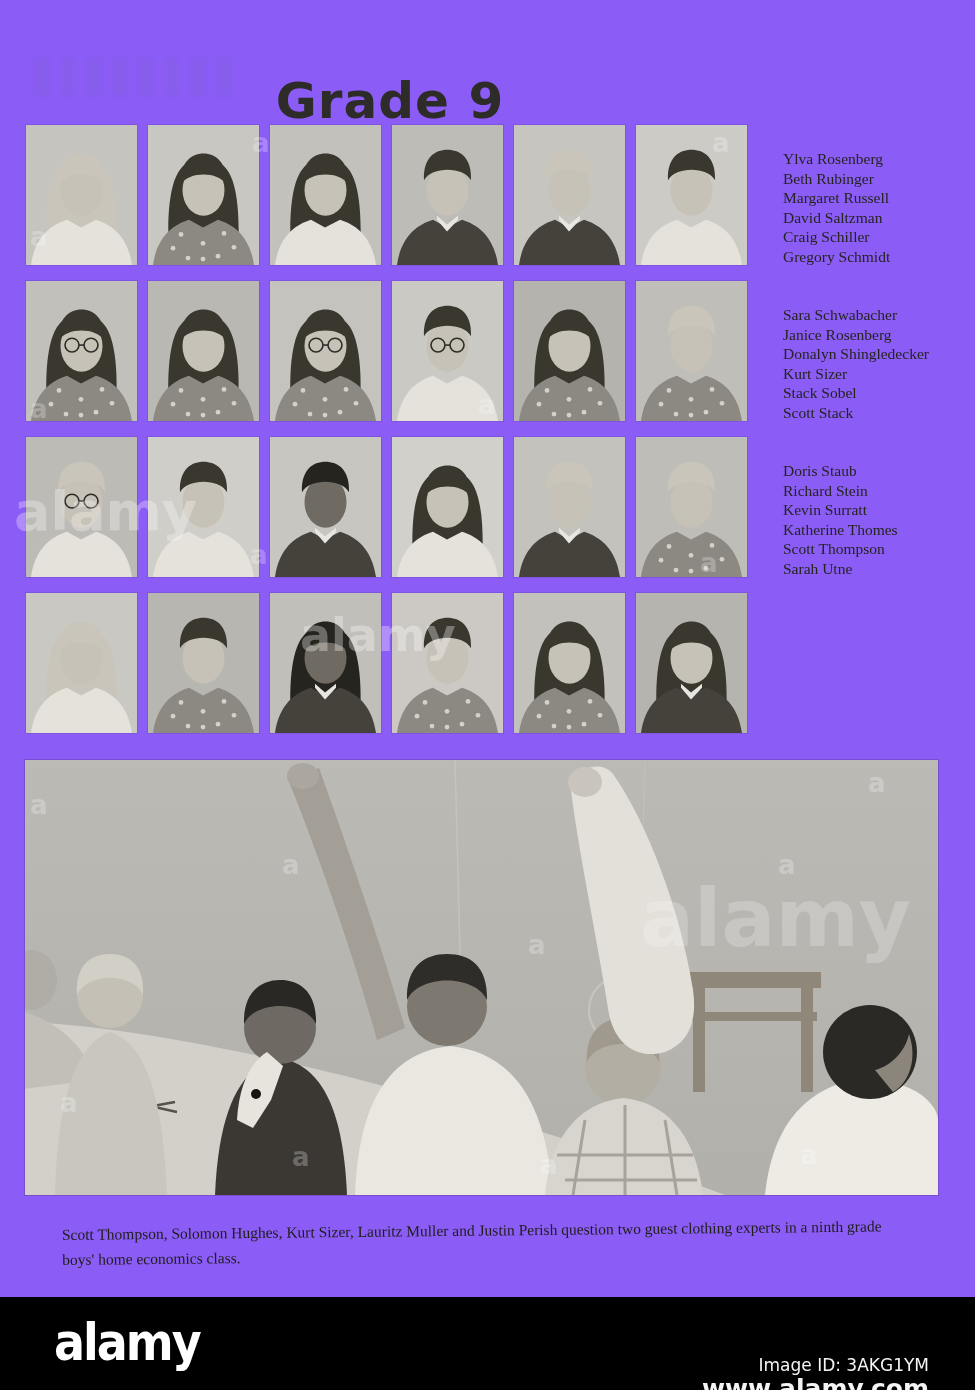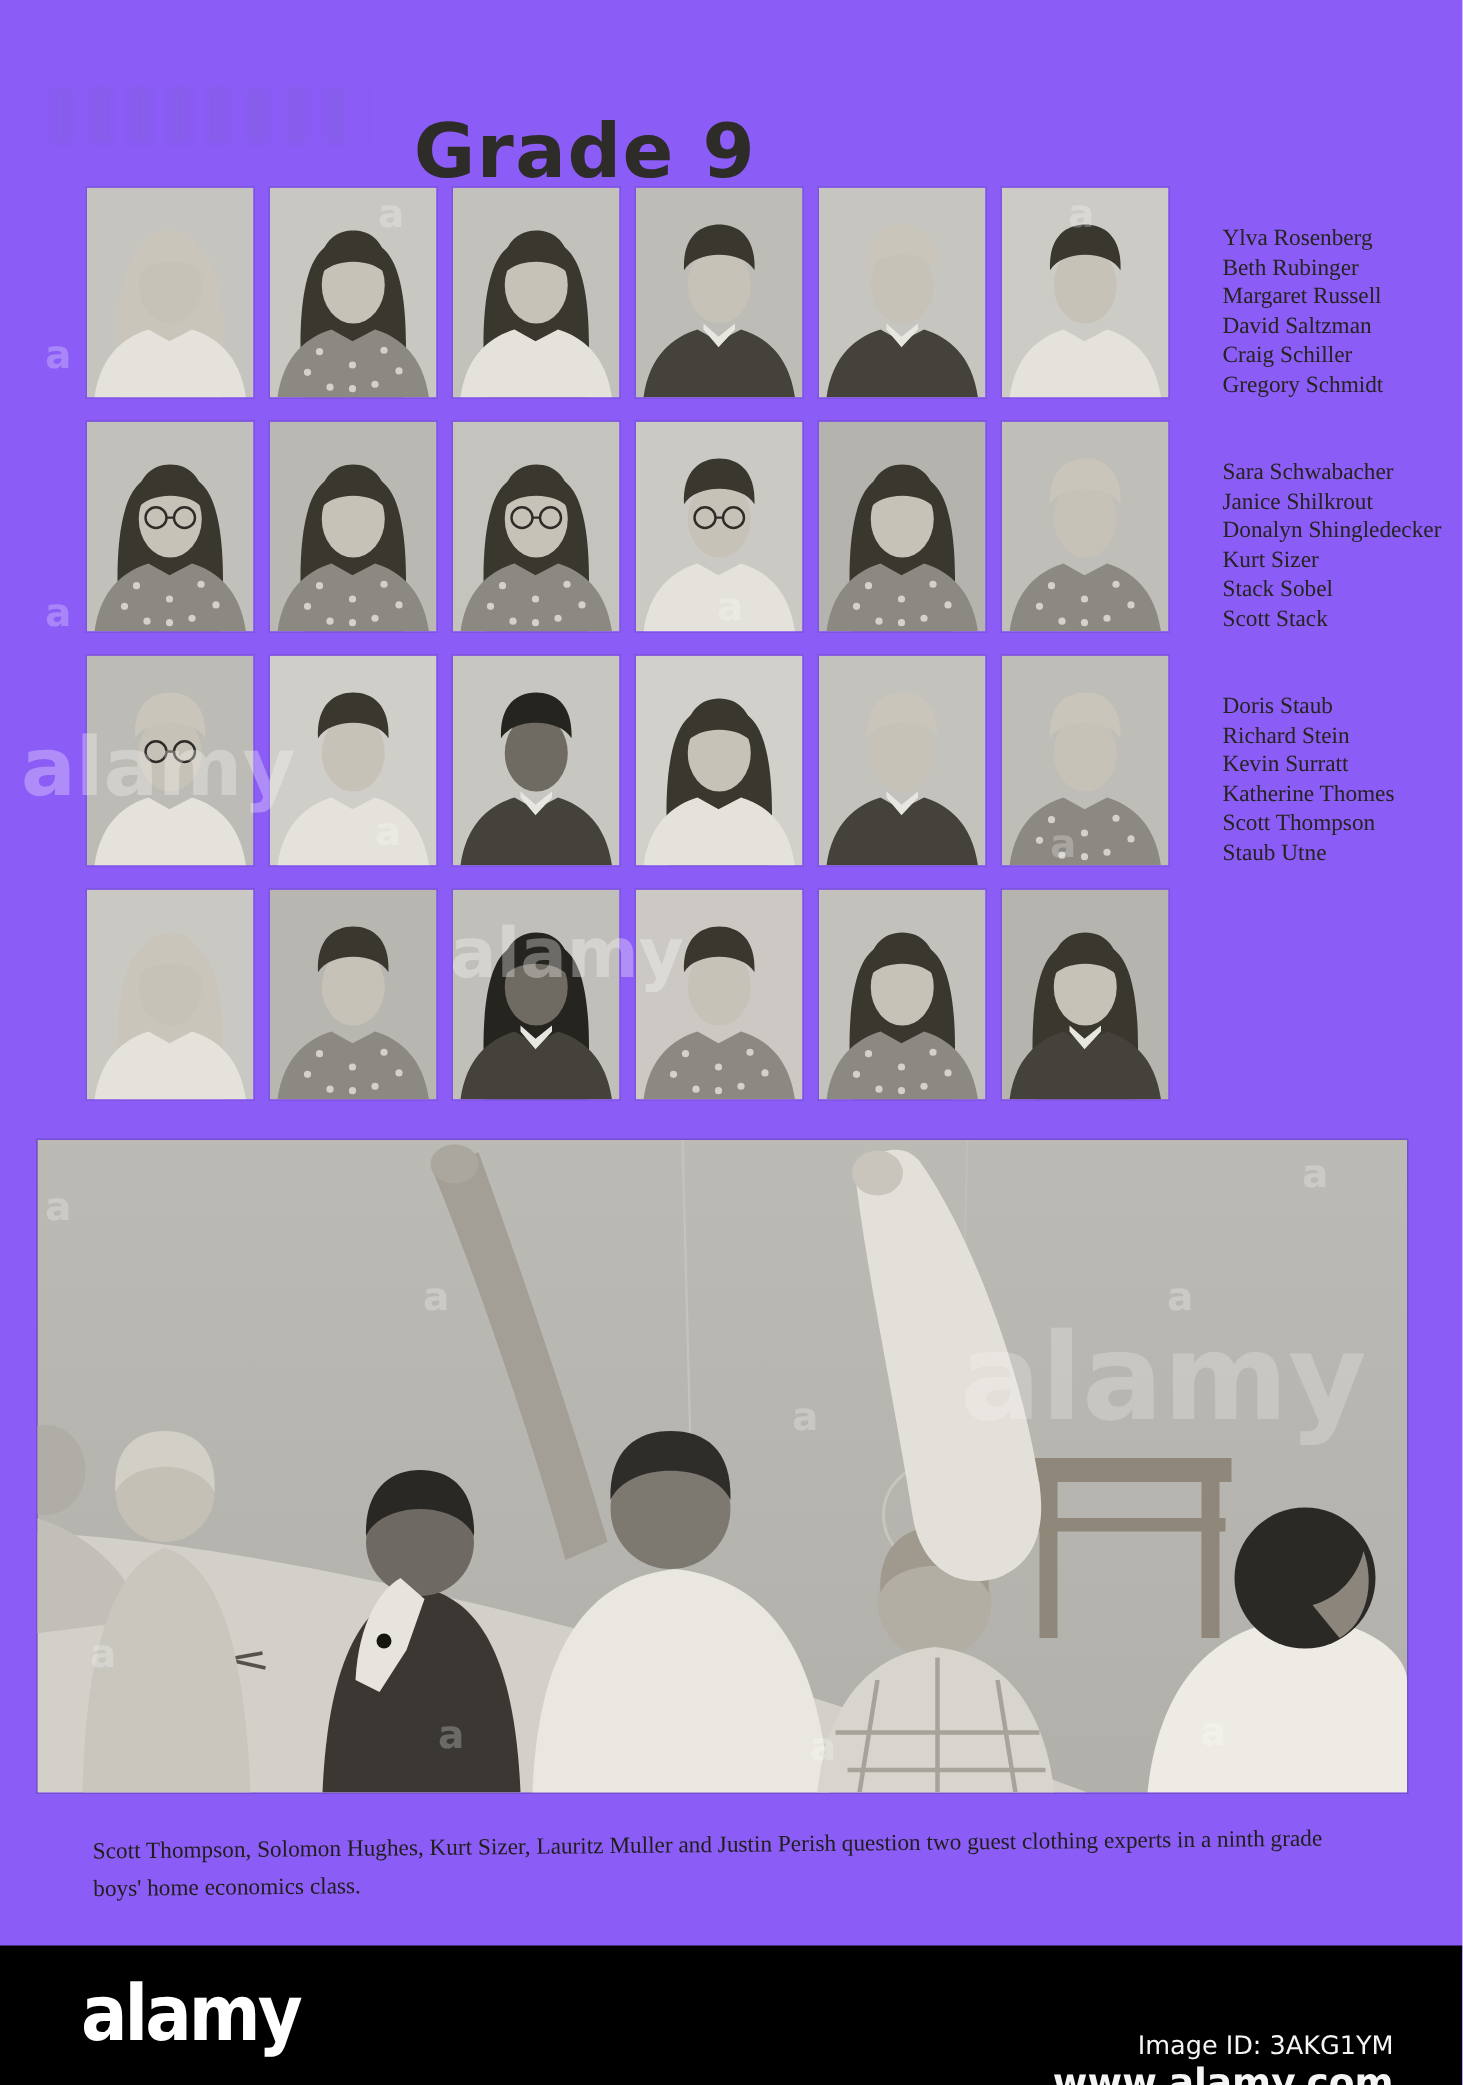--- a/index.html
+++ b/index.html
@@ -6,21 +6,21 @@
   .stage{position:relative;width:975px;height:1390px;background:#8b5cf6;overflow:hidden;
          font-family:"Liberation Serif", serif;}
   
   .page-title{position:absolute;top:38px;left:0;width:780px;text-align:center;
     font-family:"DejaVu Sans", sans-serif;font-weight:700;font-size:50px;color:#2d2c29;letter-spacing:1px;}
   
   .showthrough{position:absolute;left:35px;top:58px;width:210px;height:38px;opacity:.06;filter:blur(2px);
     background:repeating-linear-gradient(90deg,#5a7a5a 0 14px,transparent 14px 26px);}
   
   .photo-grid{position:absolute;left:26px;top:125px;width:935px;}
-  .photo-row{display:flex;align-items:flex-start;margin-bottom:15px;margin-left:32px;}
+  .photo-row{display:flex;align-items:flex-start;margin-bottom:15px;}
   .photo-strip{display:flex;gap:11px;}
   .photo-cell{width:111px;height:140px;overflow:hidden;box-shadow:0 0 0 1px rgba(0,0,0,0.08);}
   .photo-cell svg{display:block;}
   .name-group{margin-left:36px;width:155px;padding-top:24px;
     font-size:15.5px;line-height:19.5px;color:#252420;}
   .name-line{padding-left:9px;text-indent:-9px;white-space:normal;}
   
   .classroom-photo{position:absolute;left:25px;top:760px;width:913px;height:435px;
     box-shadow:0 0 0 1px rgba(0,0,0,0.15);}
   .classroom-photo svg{display:block;}
@@ -229,21 +229,21 @@
               <circle cx="33" cy="111" r="2.4" fill="rgba(236,234,227,0.75)"></circle>
               <circle cx="76" cy="110" r="2.4" fill="rgba(236,234,227,0.75)"></circle>
               <circle cx="55" cy="136" r="2.4" fill="rgba(236,234,227,0.75)"></circle>
               <ellipse cx="55.5" cy="66" rx="21" ry="26" fill="#c7c2b7"></ellipse>
               <path d="M32 56 C31 33 43 25 55.5 25 C68 25 80 33 79 56 C71 42 40 42 32 56 Z" fill="#c9c5ba"></path>
             </svg>
           </div>
         </div>
         <div class="name-group">
           <div class="name-line">Sara Schwabacher</div>
-          <div class="name-line">Janice Shilkrout</div>
+          <div class="name-line">Janice Rosenberg</div>
           <div class="name-line">Donalyn Shingledecker</div>
           <div class="name-line">Kurt Sizer</div>
           <div class="name-line">Stack Sobel</div>
           <div class="name-line">Scott Stack</div>
         </div>
       </div>
       <div class="photo-row">
         <div class="photo-strip">
           <div class="photo-cell">
             <svg viewBox="0 0 111 142" width="111" height="140" preserveAspectRatio="none">
@@ -309,21 +309,21 @@
               <path d="M32 56 C31 33 43 25 55.5 25 C68 25 80 33 79 56 C71 42 40 42 32 56 Z" fill="#c9c5ba"></path>
             </svg>
           </div>
         </div>
         <div class="name-group">
           <div class="name-line">Doris Staub</div>
           <div class="name-line">Richard Stein</div>
           <div class="name-line">Kevin Surratt</div>
           <div class="name-line">Katherine Thomes</div>
           <div class="name-line">Scott Thompson</div>
-          <div class="name-line">Staub Utne</div>
+          <div class="name-line">Sarah Utne</div>
         </div>
       </div>
       <div class="photo-row">
         <div class="photo-strip">
           <div class="photo-cell">
             <svg viewBox="0 0 111 142" width="111" height="140" preserveAspectRatio="none">
               <rect width="111" height="142" fill="#cac8c3"></rect>
               <path d="M22 142 C18 96 21 58 33 44 C43 31 68 31 78 44 C90 58 93 96 89 142 Z" fill="#c9c5ba"></path>
               <path d="M5 142 C9 113 25 101 41 96 L55 104 L70 96 C86 101 102 113 106 142 Z" fill="#e4e2db"></path>
               <ellipse cx="55.5" cy="66" rx="21" ry="26" fill="#c7c2b7"></ellipse>

